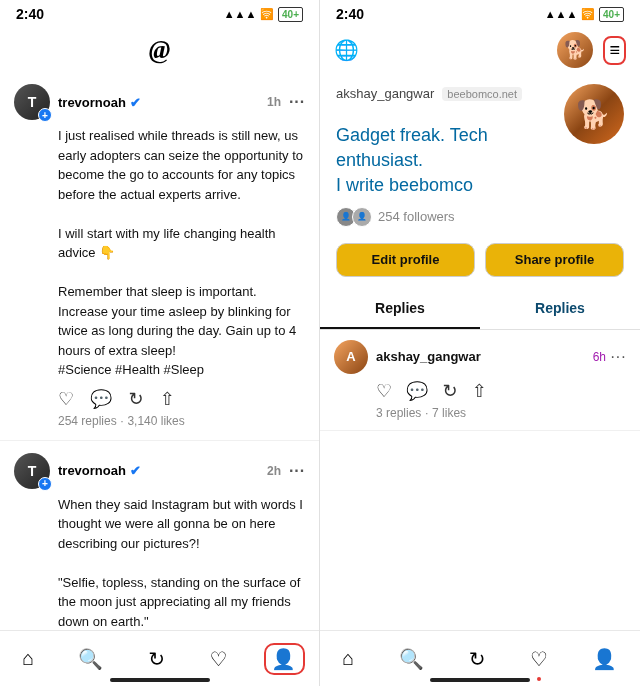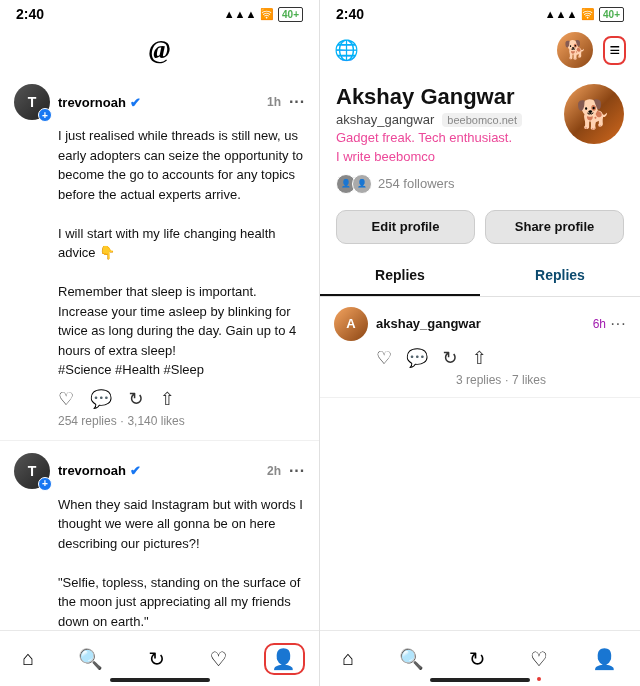--- a/index.html
+++ b/index.html
@@ -228,23 +228,23 @@
       color: #444;
     }
     .threads-badge {
       font-size: 11px;
       color: #888;
       background: #f0f0f0;
       border-radius: 4px;
       padding: 1px 5px;
     }
     .profile-bio {
-      font-size: 13px;
-      color: #ec4899;
-      margin-top: 2px;
+      font-size: 18px;
+      color: #0369a1;
+      margin-top: 22px;
       line-height: 1.4;
     }
     .profile-followers-row {
       display: flex;
       align-items: center;
       gap: 6px;
       margin-top: 8px;
     }
     .followers-avatars { display: flex; }
     .followers-avatar {
@@ -283,21 +283,21 @@
     .profile-buttons {
       display: flex;
       gap: 10px;
       padding: 8px 16px;
     }
     .profile-btn {
       flex: 1;
       height: 34px;
       border: 1.5px solid #ccc;
       border-radius: 10px;
-      background: #e5e5e5;
+      background: #eab308;
       font-size: 13px;
       font-weight: 600;
       cursor: pointer;
       color: #111;
     }
 
     
     .profile-tabs {
       display: flex;
       border-bottom: 1px solid #e0e0e0;
@@ -369,21 +369,20 @@
       display: flex;
       gap: 14px;
       padding-left: 42px;
       margin-top: 6px;
     }
     .profile-post-stats {
       font-size: 12px;
       color: #888;
       padding-left: 42px;
       margin-top: 4px;
-      text-align: center;
     }
   </style>
 </head>
 <body>
 
 <div class="left-panel">
 
   <div class="status-bar">
     <span class="time">2:40</span>
     <div class="status-icons">
@@ -502,21 +501,20 @@
         <span style="font-size:18px;">🐕</span>
       </div>
       <div class="menu-btn-container">
         <span style="font-size:18px;font-weight:700;">≡</span>
       </div>
     </div>
   </div>
 
   <div class="profile-header">
     <div class="profile-info">
-      <div class="profile-name">Akshay Gangwar</div>
       <div class="profile-username-row">
         <span class="profile-username">akshay_gangwar</span>
         <span class="threads-badge">beebomco.net</span>
       </div>
       <div class="profile-bio">
         Gadget freak. Tech enthusiast.<br>I write beebomco
       </div>
       <div class="profile-followers-row">
         <div class="followers-avatars">
           <div class="followers-avatar" style="background:#888;">👤</div>

